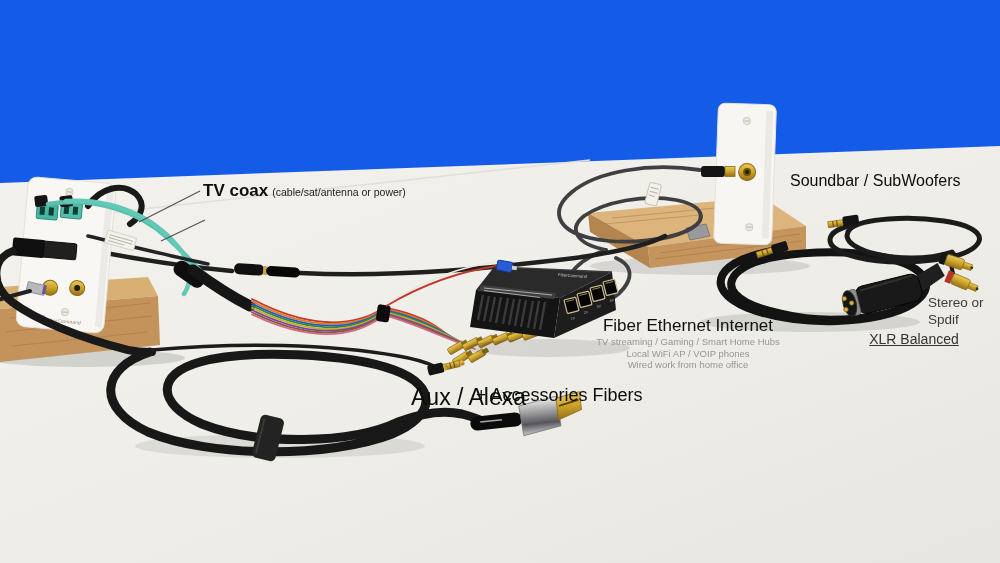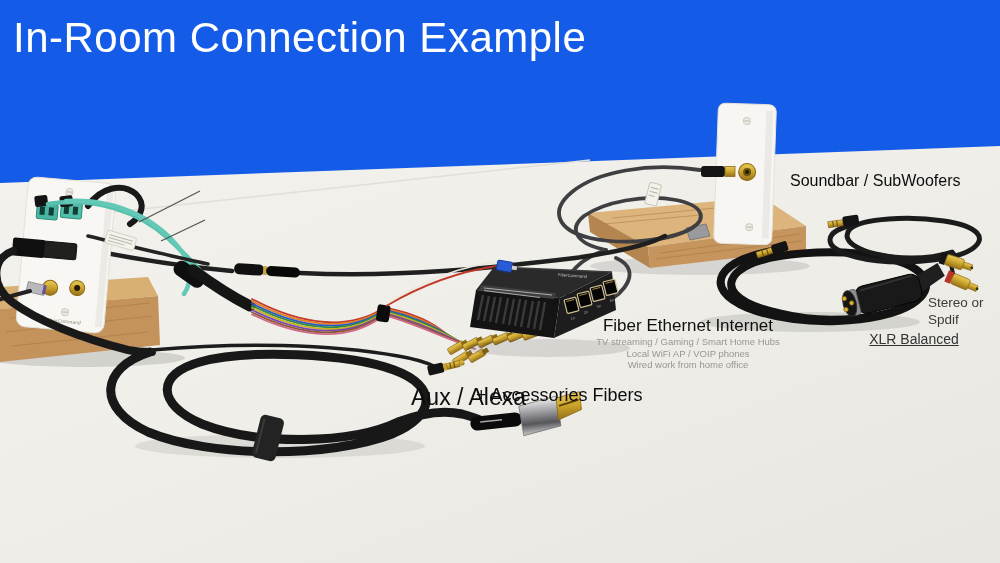--- a/index.html
+++ b/index.html
@@ -333,22 +333,25 @@
       <path d="M560,410 L580,406" stroke="#5c4408" stroke-width="2"></path>
     </g>
   </g>
 
   <g stroke="#555" stroke-width="1.3" fill="none">
     <path d="M200,191 L139,222"></path>
     <path d="M205,220 L161,241"></path>
   </g>
 </svg>
 
-<div class="title">In-Room Connection Example</div>
-
+
+<div class="lbl lbl-tvcoax row">
+  <span>TV coax</span>
+  <span class="detail">(cable/sat/antenna or power)</span>
+</div>
 
 
 <div class="lbl lbl-soundbar">Soundbar / SubWoofers</div>
 
 <div class="lbl lbl-fiber">
   <div class="head">Fiber Ethernet Internet</div>
   <div class="sub">TV streaming / Gaming / Smart Home Hubs</div>
   <div class="sub">Local WiFi AP / VOIP phones</div>
   <div class="sub">Wired work from home office</div>
 </div>

